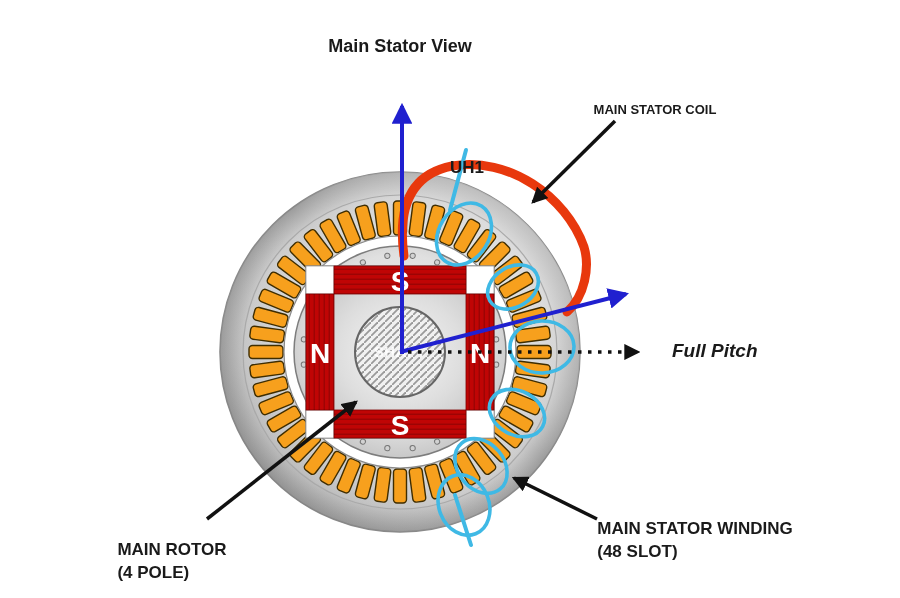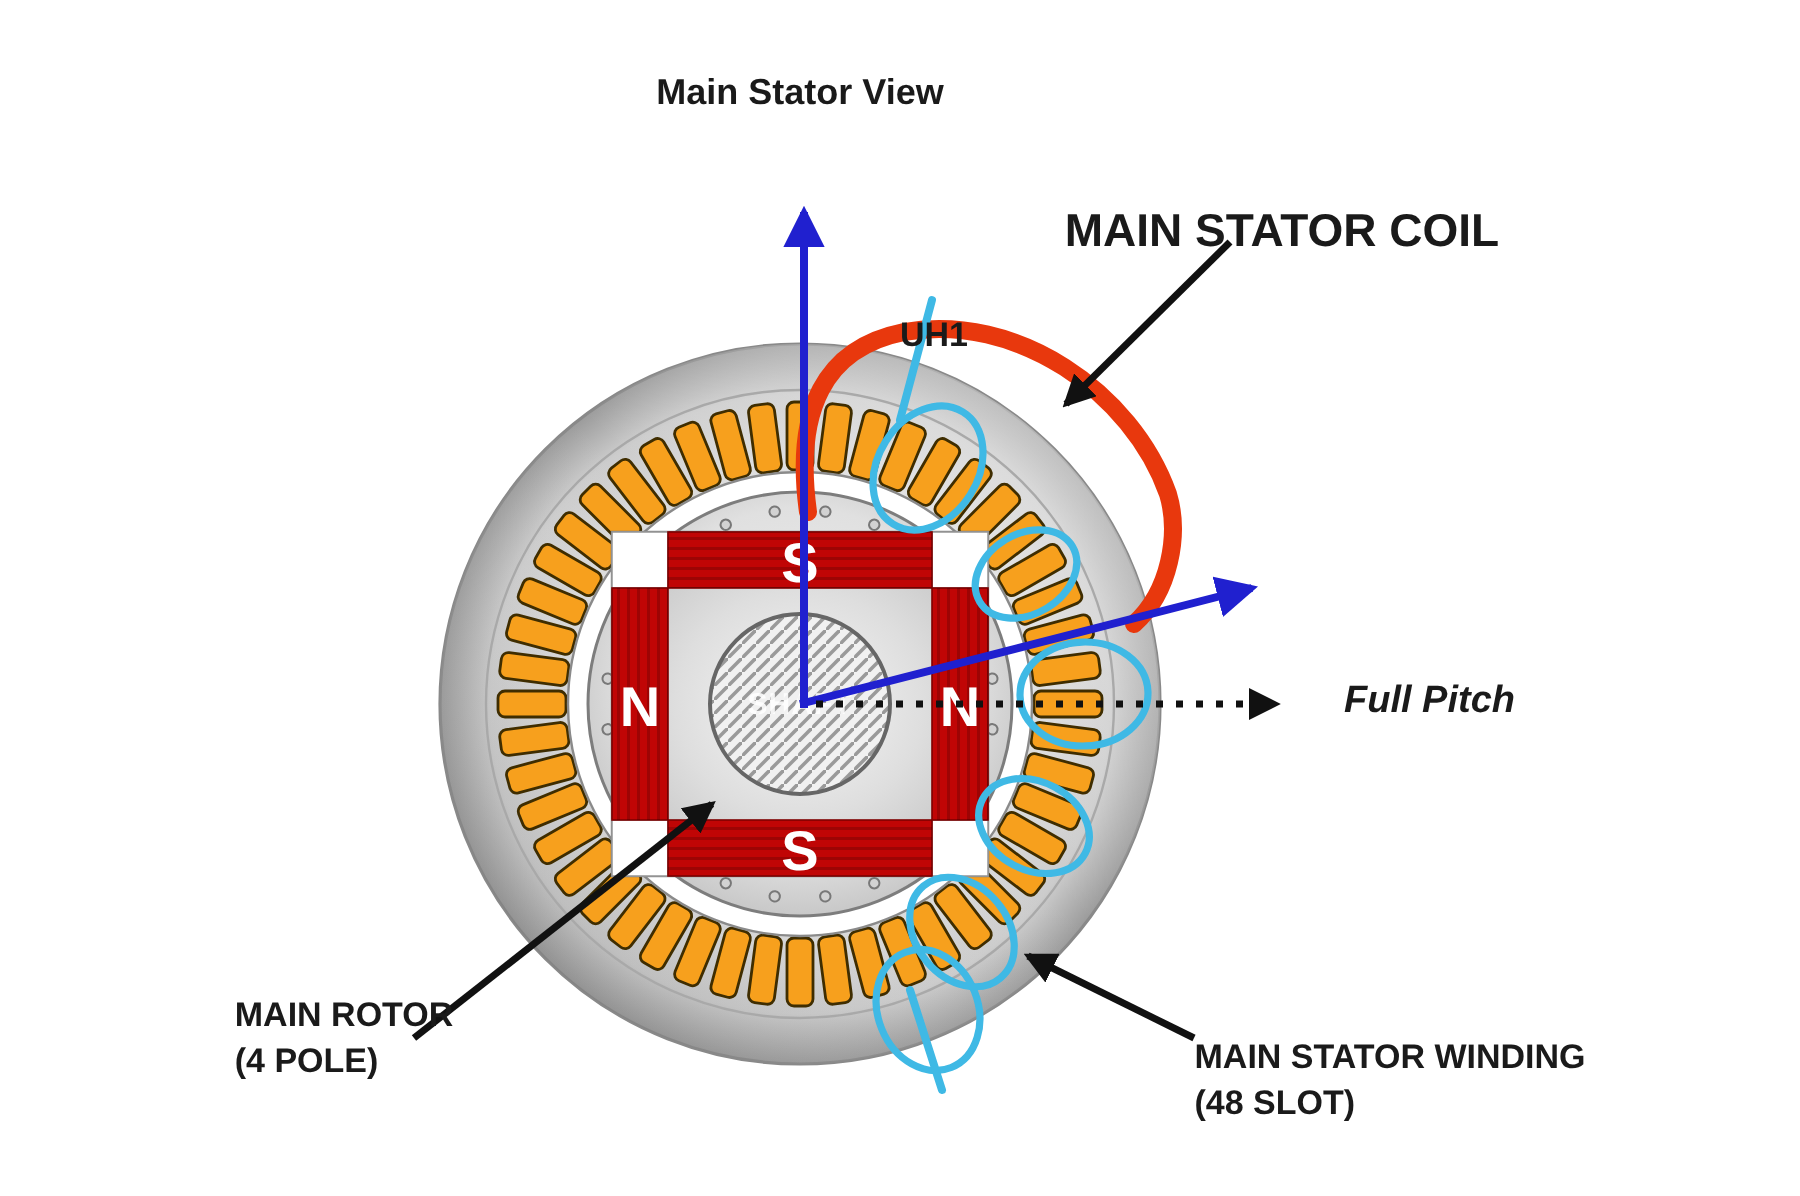--- a/index.html
+++ b/index.html
@@ -211,24 +211,24 @@
     <line class="pointer" x1="615" y1="121" x2="533" y2="202" marker-end="url(#mBlack)"></line>
     <line class="pointer" x1="207" y1="519" x2="356" y2="402" marker-end="url(#mBlack)"></line>
     <line class="pointer" x1="597" y1="519" x2="514" y2="478" marker-end="url(#mBlack)"></line>
 
     <line class="axis" x1="402" y1="354" x2="402" y2="106" marker-end="url(#mBlue)"></line>
     <line class="axis" x1="400" y1="352" x2="626" y2="294" marker-end="url(#mBlue)"></line>
     <line class="dotted" x1="408" y1="352" x2="638" y2="352" marker-end="url(#mBlack)"></line>
   </svg>
 
   <div class="lbl center" style="left:400px;top:36px;font-size:18px;">Main Stator View</div>
-  <div class="lbl center" style="left:641px;top:102px;font-size:23px;">MAIN STATOR COIL</div>
+  <div class="lbl center" style="left:655px;top:102px;font-size:13px;">MAIN STATOR COIL</div>
   <div class="lbl center" style="left:467px;top:126px;font-size:17px;margin-top:32px;">UH1</div>
   <div class="lbl" style="left:672px;top:340px;font-size:19px;font-style:italic;">Full Pitch</div>
-  <div class="lbl center" style="left:172px;top:496px;font-size:17px;line-height:23px;">
+  <div class="lbl center" style="left:172px;top:538px;font-size:17px;line-height:23px;">
     <div>MAIN ROTOR</div>
     <div>(4 POLE)</div>
   </div>
   <div class="lbl center" style="left:494px;top:576px;font-size:22px;margin-top:35px;">UH2</div>
   <div class="lbl center" style="left:695px;top:517px;font-size:17px;line-height:23px;">
     <div>MAIN STATOR WINDING</div>
     <div>(48 SLOT)</div>
   </div>
 </div>
 

